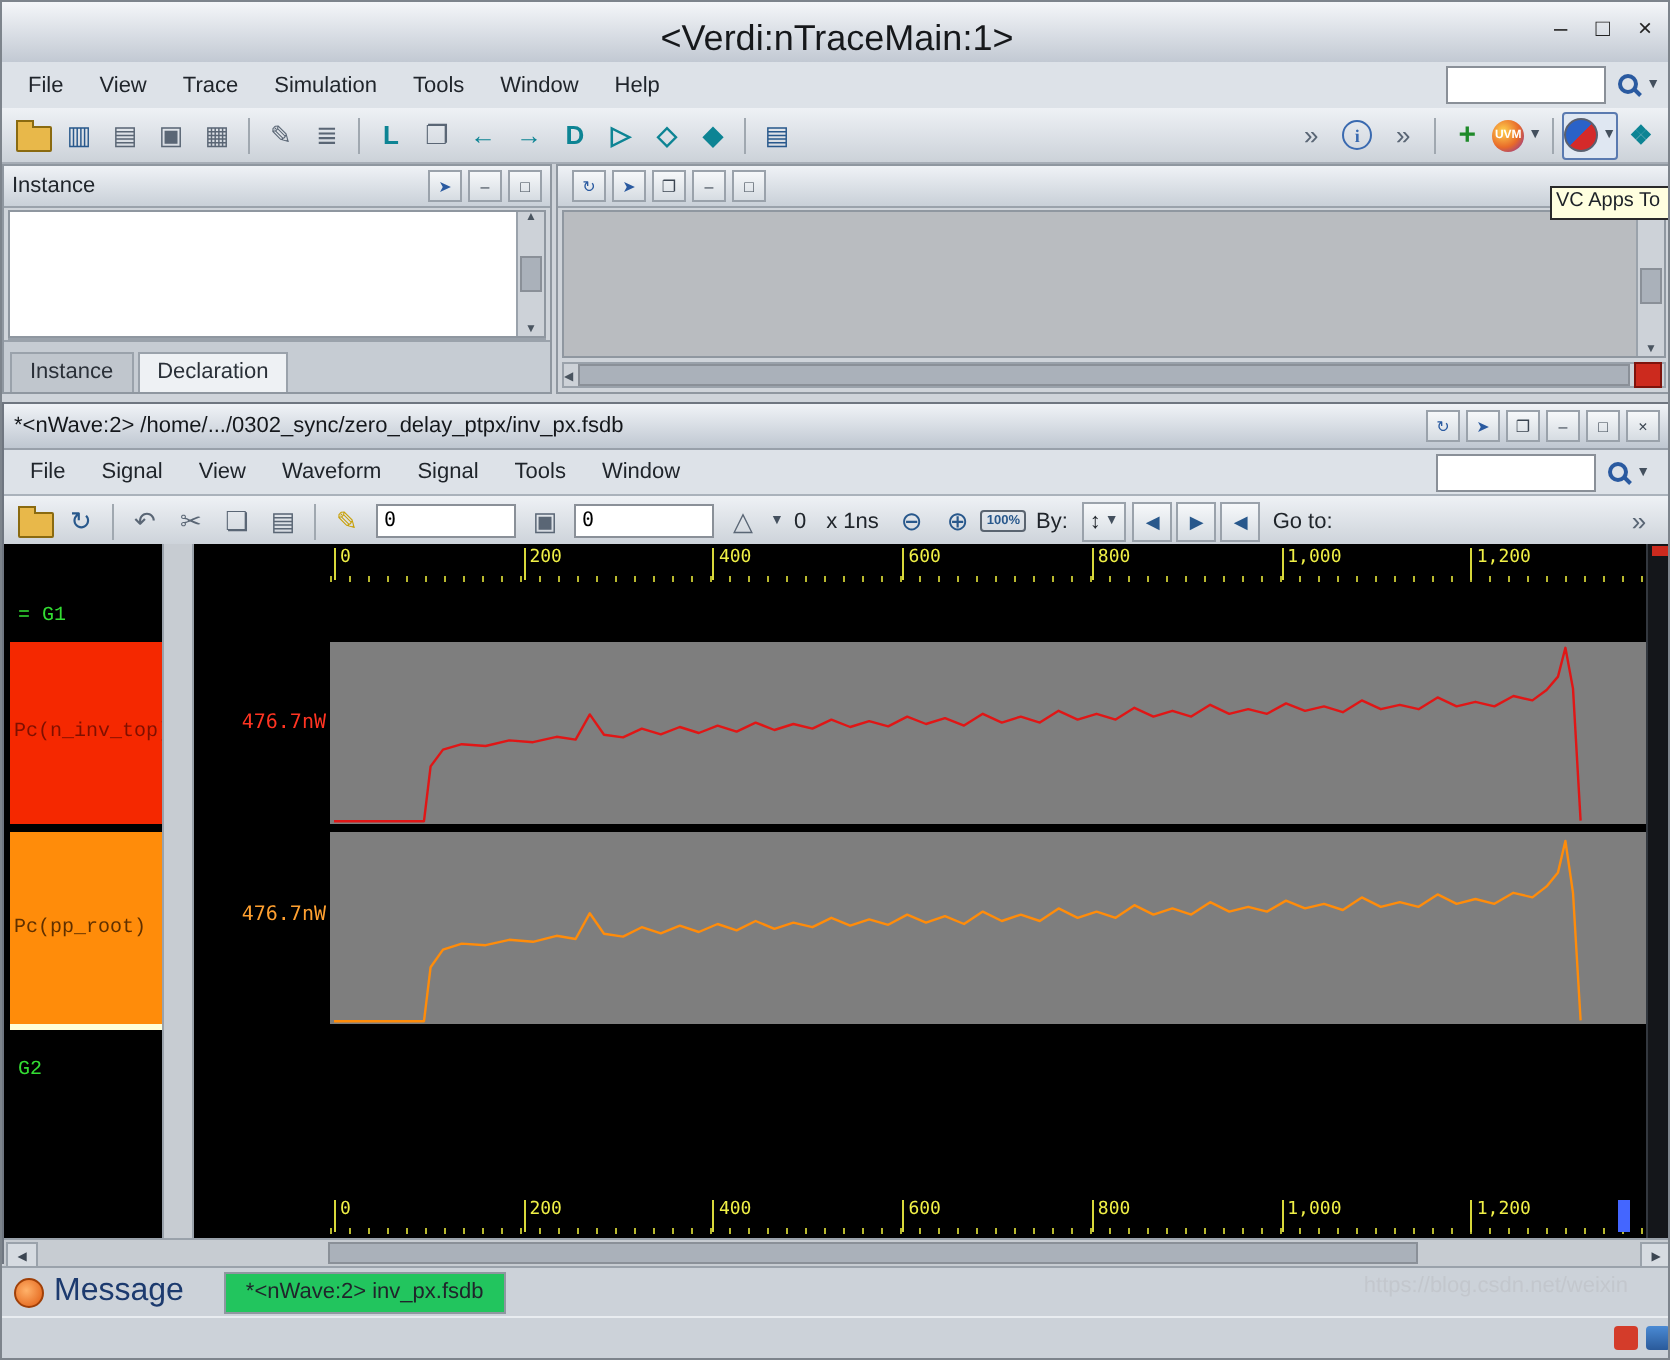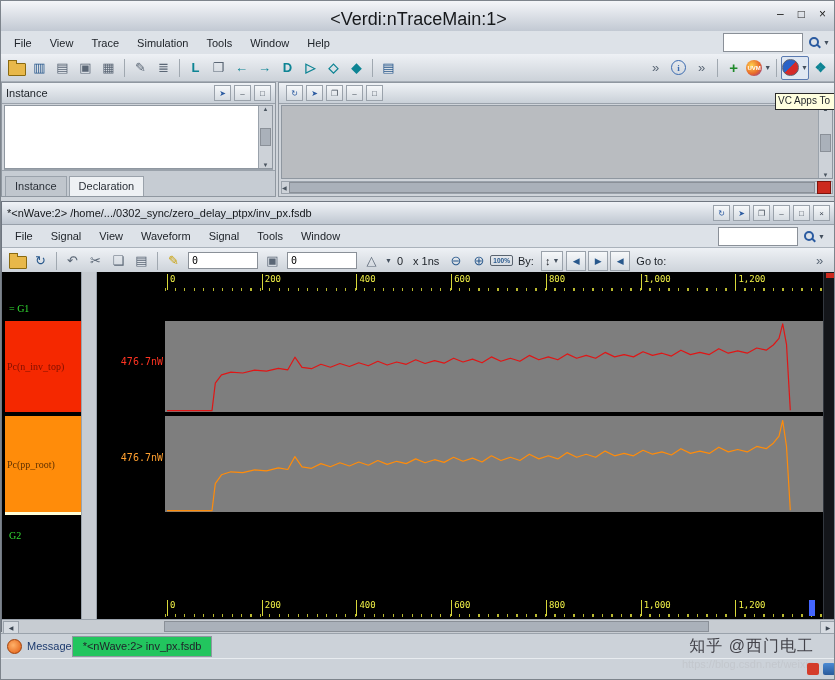--- a/index.html
+++ b/index.html
@@ -73,21 +73,21 @@
   .nw-menu{height:22px}
   .nw-toolbar{height:26px;display:flex;align-items:center;background:linear-gradient(#eef1f5,#ccd2d9);border-bottom:1px solid #a6adb6;padding:0 4px;font-size:11px;box-sizing:border-box}
   .ninput{width:62px;height:15px;border:1px solid #8a9098;background:#fff;font-size:10px;padding:0 3px;font-family:"DejaVu Sans Mono",monospace;margin:0 3px}
   .nlabel{margin:0 5px;color:#20252b;white-space:nowrap}
   .zoomfull{border:1px solid #5a6470;border-radius:2px;font-size:6.5px;padding:1px 2px;color:#28588c;font-weight:bold}
   .bybtn{display:flex;align-items:center;border:1px solid #9aa2ab;background:linear-gradient(#f6f8fa,#d6dce2);height:18px;padding:0 3px;margin:0 2px}
   .navbtn{width:18px;height:18px;display:flex;align-items:center;justify-content:center;border:1px solid #9aa2ab;background:linear-gradient(#f6f8fa,#d6dce2);font-size:9px;color:#28588c;margin:0 1px}
 
   
   .wavearea{position:absolute;left:0;top:70px;width:835px;height:347px;background:#000}
-  .names{position:absolute;left:3px;top:0;width:76px;height:347px;background:#000;font-family:Liberation Serif, serif}
+  .names{position:absolute;left:3px;top:0;width:76px;height:347px;background:#000;font-family:Liberation Mono, monospace}
   .grp{position:absolute;left:4px;color:#33dd33;font-size:10px}
   .g1{top:31px}.g2{top:258px}
   .sigblock{position:absolute;left:0;width:76px;display:flex;align-items:center;font-size:10px;overflow:hidden;box-sizing:border-box;padding-left:2px}
   .sb-red{top:49px;height:91px;background:#f52800;color:#7e1000}
   .sb-orange{top:144px;height:96px;background:#ff8c0a;color:#5f3000}
   .selline{position:absolute;top:240px;left:0;width:76px;height:3px;background:#ffffd8}
   .vsplit{position:absolute;left:79px;top:0;width:16px;height:347px;background:#c7ccd2;border-left:1px solid #9aa2ab;border-right:1px solid #9aa2ab;box-sizing:border-box}
   .values{position:absolute;left:95px;top:0;width:66px;height:347px;background:#000;font-family:"DejaVu Sans Mono",monospace;font-size:10px}
   .val{position:absolute;left:0;width:100%;text-align:right}
   .v1{top:84px;color:#ff3422}
@@ -102,21 +102,21 @@
   .rstrip{position:absolute;left:821px;top:0;width:14px;height:347px;background:#14161a;border-left:1px solid #33383f}
   .redtick{position:absolute;top:1px;left:2px;width:10px;height:5px;background:#cc2a1e}
   .nw-hscroll{position:absolute;left:0;top:417px;width:835px;height:14px;background:#c7ccd2;border-top:1px solid #9aa2ab;box-sizing:border-box}
   .sb-btn{position:absolute;top:1px;width:14px;height:11px;display:flex;align-items:center;justify-content:center;font-size:6px;color:#3c4652;border:1px solid #9aa2ab;background:#d6dbe1}
   .sb-l{left:1px}.sb-r{right:1px}
   .sb-thumb{position:absolute;left:162px;top:1px;width:545px;height:11px;background:#aab1ba;border:1px solid #8a9098;box-sizing:border-box}
 
   
   .btabs{left:0;top:632px;width:835px;height:25px;background:#ccd2d9;border-top:1px solid #9aa2ab;display:flex;align-items:center;padding-left:6px;box-sizing:border-box}
   .msg-icon{width:13px;height:13px;border-radius:50%;background:radial-gradient(circle at 40% 40%,#ffb26a,#e05a10);border:1px solid #a04008;margin-right:5px}
-  .msg-label{font-size:11px;color:#1c3a6e;margin-right:0}
+  .msg-label{font-size:16px;color:#1c3a6e;margin-right:20px}
   .btab{padding:3px 10px 4px;font-size:11px;border:1px solid #8f97a0;background:#22c55e;color:#20252b}
   .statusbar{left:0;top:657px;width:835px;height:23px;background:#ccd2d9;border-top:1px solid #e8ecf0}
 
   
   .wm{right:20px;top:635px;text-align:right;z-index:60;pointer-events:none}
   .wm1{font-size:16px;color:#43434a;letter-spacing:1px}
   .wm2{font-size:11px;color:#c3c7cd;margin-top:1px;white-space:nowrap;overflow:hidden}
   .wmi{position:absolute;top:662px;width:12px;height:12px;z-index:61}
   .wmi1{left:806px;background:#d43c2a;border-radius:2px}
   .wmi2{left:822px;background:linear-gradient(#4a8ad4,#2a5a9a);border-radius:2px}
@@ -354,19 +354,18 @@
   </div>
 
   <div class="btabs abs">
     <span class="msg-icon"></span>
     <span class="msg-label">Message</span>
     <span class="btab">*&lt;nWave:2&gt; inv_px.fsdb</span>
   </div>
   <div class="statusbar abs"></div>
 
   <div class="wm abs">
-    <div class="wm1">知乎 @西门电工</div>
     <div class="wm2">https://blog.csdn.net/weixin</div>
   </div>
   <div class="wmi wmi1"></div>
   <div class="wmi wmi2"></div>
 
 </div>
 
 </body></html>

